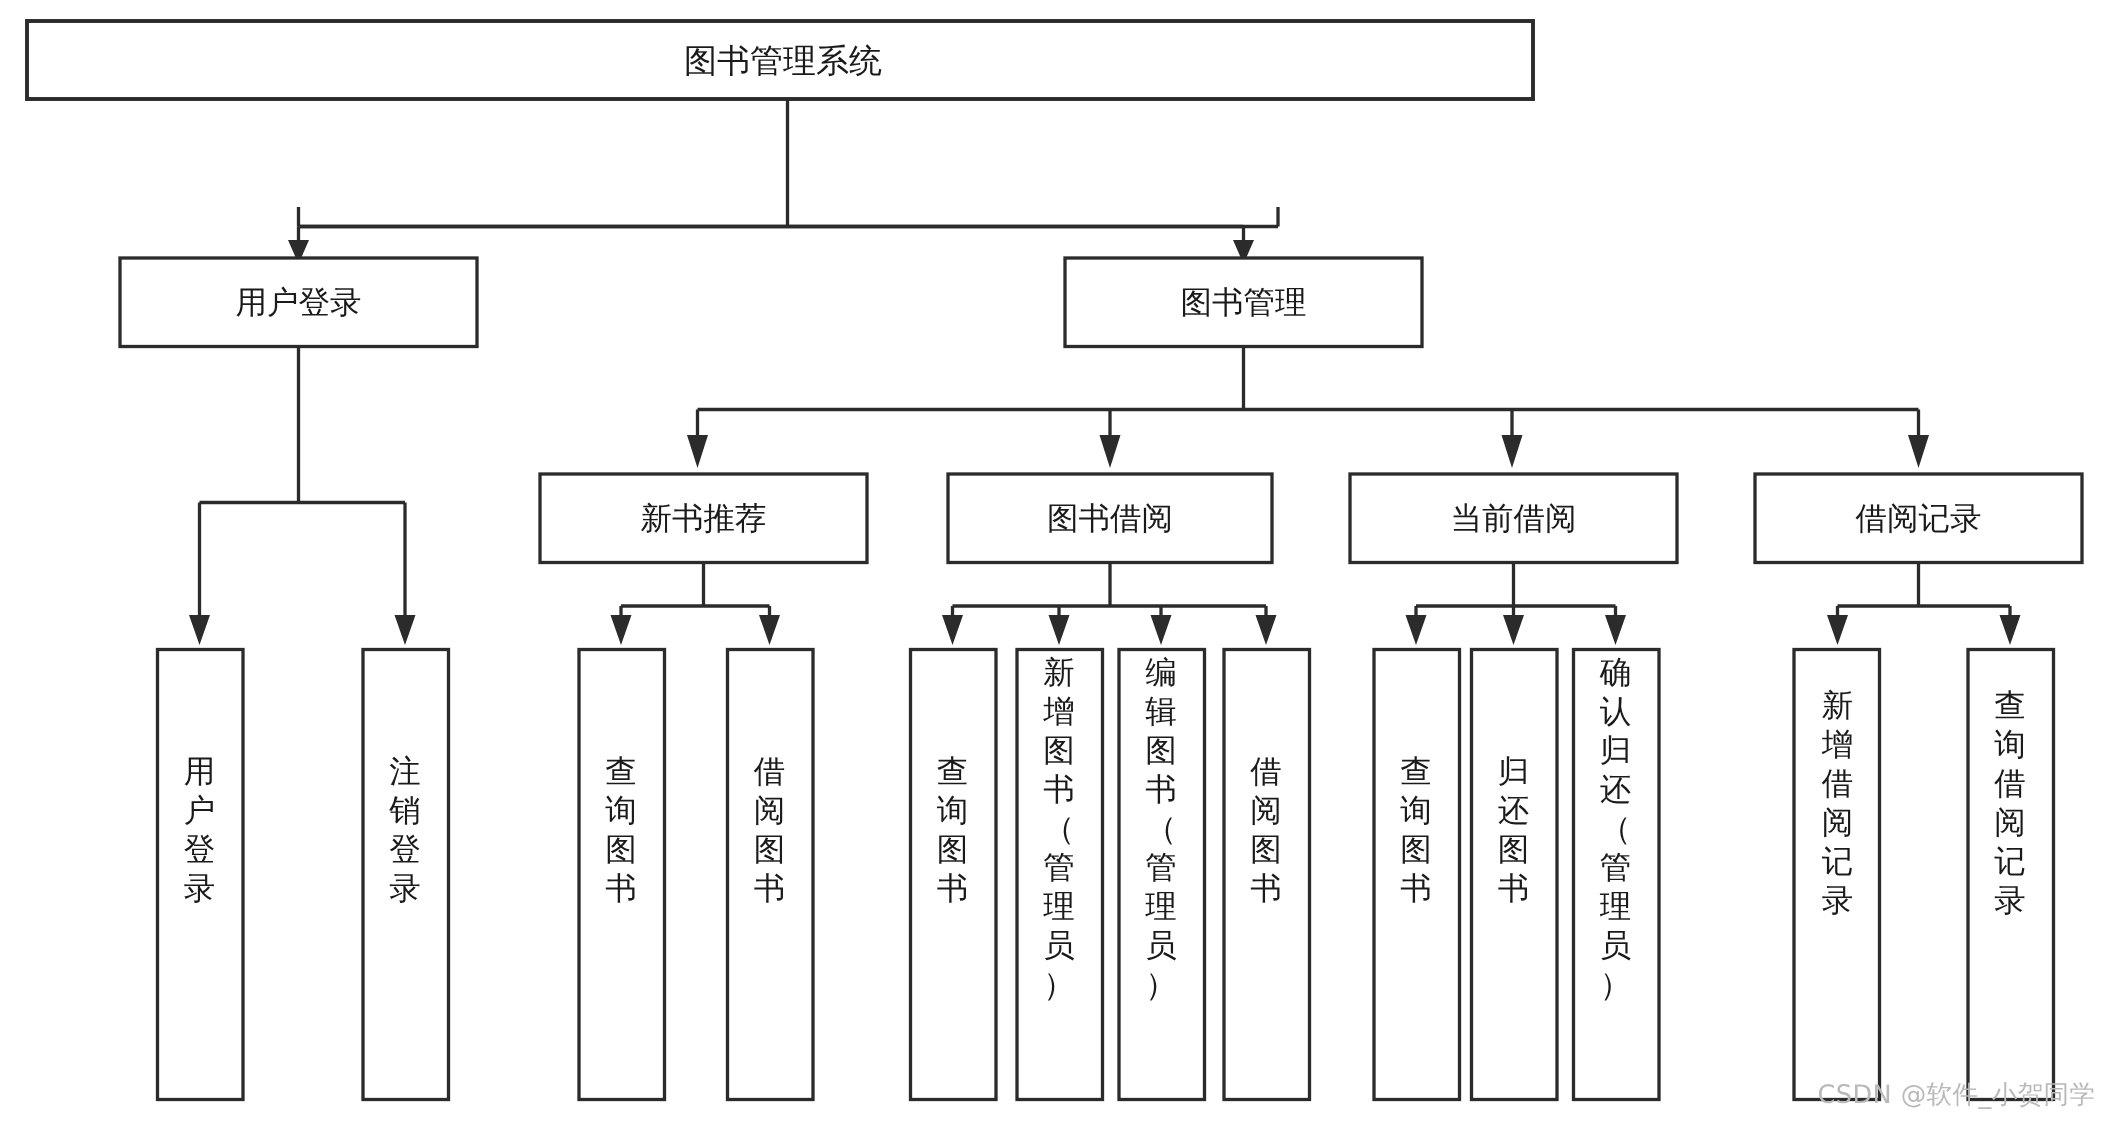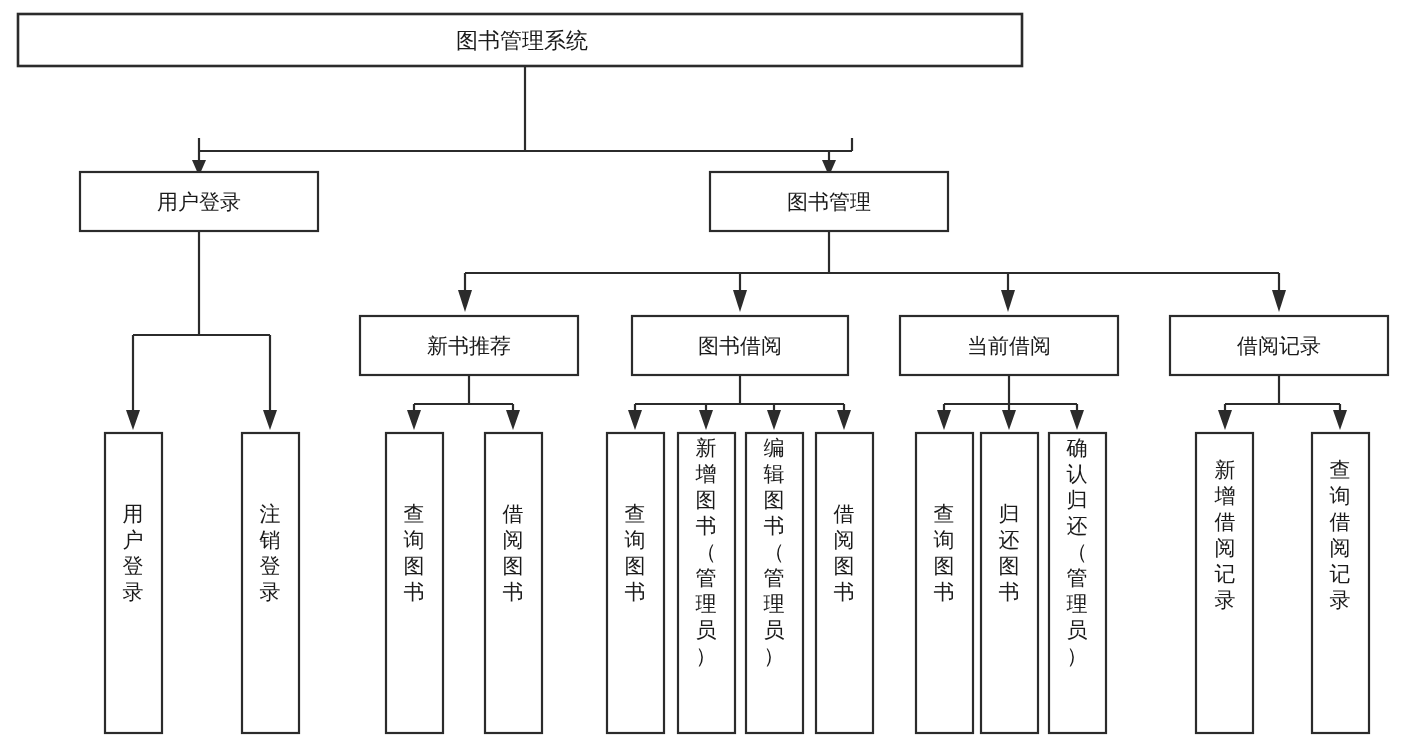--- a/index.html
+++ b/index.html
@@ -232,13 +232,14 @@
       <rect class="node-box" x="1196" y="433" width="57" height="300"></rect>
       <text class="leaf-label" x="1225" y="477"><tspan x="1225" dy="0">新</tspan><tspan x="1225" dy="26">增</tspan><tspan x="1225" dy="26">借</tspan><tspan x="1225" dy="26">阅</tspan><tspan x="1225" dy="26">记</tspan><tspan x="1225" dy="26">录</tspan></text>
     </g>
     <g>
       <rect class="node-box" x="1312" y="433" width="57" height="300"></rect>
       <text class="leaf-label" x="1340" y="477"><tspan x="1340" dy="0">查</tspan><tspan x="1340" dy="26">询</tspan><tspan x="1340" dy="26">借</tspan><tspan x="1340" dy="26">阅</tspan><tspan x="1340" dy="26">记</tspan><tspan x="1340" dy="26">录</tspan></text>
     </g>
 
   </svg>
 
+  <div class="watermark">CSDN @软件_小贺同学</div>
 </div>
 
 </body></html>

